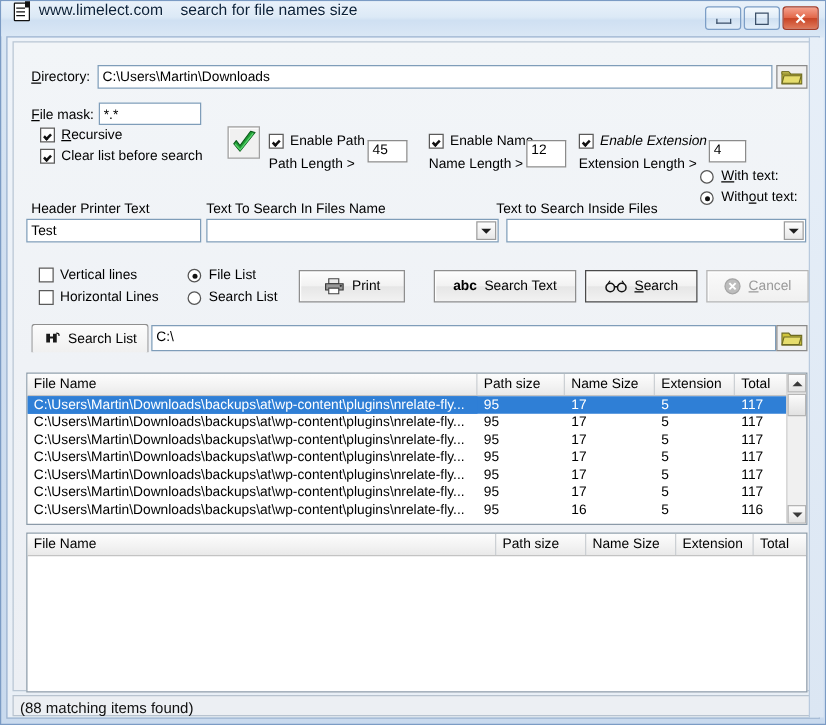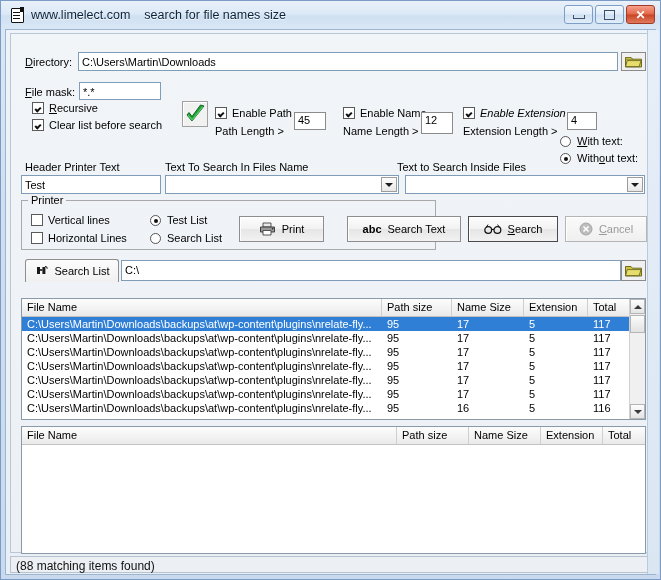--- a/index.html
+++ b/index.html
@@ -12,21 +12,21 @@
   .window{
     position:absolute;left:0;top:0;width:661px;height:580px;
     background:linear-gradient(to bottom,#dbe8f5 0%,#cfdef0 40%,#c9daee 100%);
     border:1px solid #7b9bc4;
     box-sizing:border-box;
   }
   
   .titlebar{
     position:absolute;left:0;top:0;width:659px;height:28px;
     background:linear-gradient(to bottom,#e9f1fa 0%,#dce9f6 45%,#cfe0f2 55%,#dae7f5 100%);
-    display:flex;align-items:center;
+    display:flex;
   }
   .title-icon{
     width:16px;height:16px;margin-left:8px;margin-right:6px;position:relative;flex:0 0 auto;
   }
   .title-icon .doc{
     position:absolute;left:2px;top:1px;width:11px;height:13px;
     background:#fff;border:1.3px solid #111;border-radius:1px;
   }
   .title-icon .l1,.title-icon .l2,.title-icon .l3{
     position:absolute;left:4px;height:1px;background:#111;width:7px;
@@ -297,30 +297,27 @@
             <span class="caret"></span>
           </span>
       </div>
       <div class="combo" style="left:394px;top:141px;width:240px;height:19px;">
         <span></span>
         <span class="arrow">
             <span class="caret"></span>
           </span>
       </div>
 
-      <div class="group" style="left:10px;top:166px;width:415px;height:50px;">
-        <span class="group-title">Printer</span>
-      </div>
       <div class="chk" style="left:20px;top:180px;"></div>
       <div class="lbl" style="left:37px;top:180px;">Vertical lines</div>
       <div class="chk" style="left:20px;top:198px;"></div>
       <div class="lbl" style="left:37px;top:198px;">Horizontal Lines</div>
 
       <div class="radio on" style="left:139px;top:181px;"></div>
-      <div class="lbl" style="left:156px;top:180px;">Test List</div>
+      <div class="lbl" style="left:156px;top:180px;">File List</div>
       <div class="radio" style="left:139px;top:199px;"></div>
       <div class="lbl" style="left:156px;top:198px;">Search List</div>
 
       <div class="btn" style="left:228px;top:182px;width:85px;height:26px;">
         <svg width="17" height="14" viewBox="0 0 17 14">
           <path d="M4 1 h8 v4 h-8 z" fill="#e9e9e9" stroke="#444" stroke-width="0.9"></path>
           <path d="M1.5 5 h14 v5 h-14 z" fill="#9a9a9a" stroke="#333" stroke-width="0.9"></path>
           <path d="M4 8.5 h8 v4.5 h-8 z" fill="#fff" stroke="#444" stroke-width="0.9"></path>
           <circle cx="13.6" cy="6.6" r="0.9" fill="#333"></circle>
         </svg>

